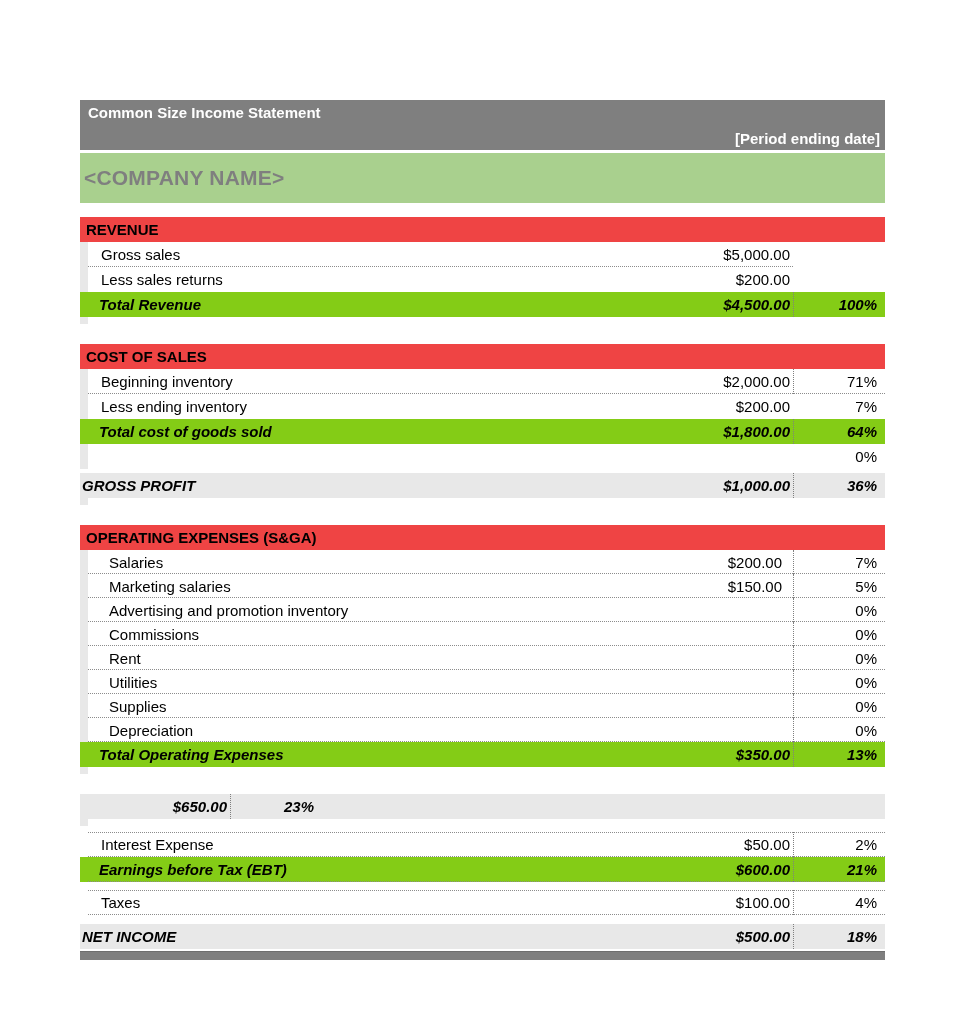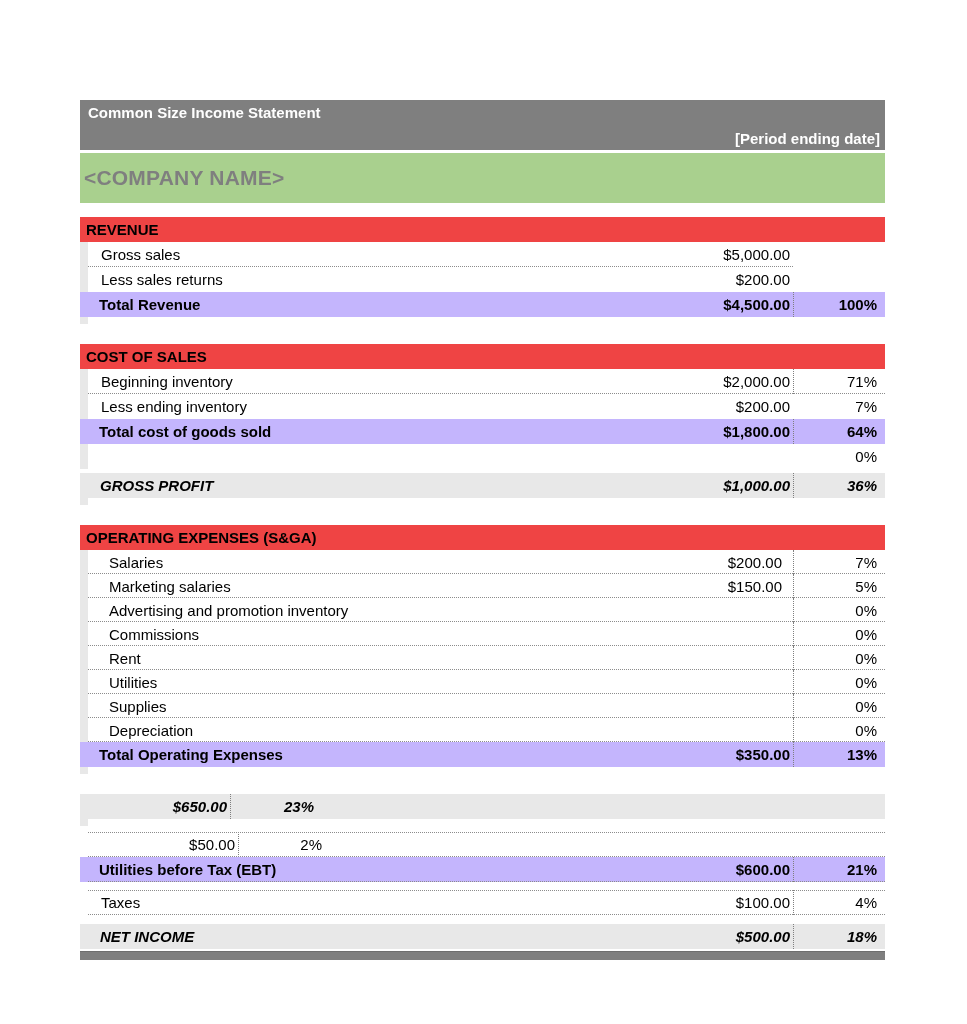--- a/index.html
+++ b/index.html
@@ -22,24 +22,24 @@
     position:relative; }
   .gut { width:8px; align-self:stretch; background:#e8e8e8; }
   .gut.white { background:#ffffff; }
   .lbl { flex:1; padding-left:13px; white-space:nowrap; overflow:hidden; }
   .amt { width:150px; text-align:right; padding-right:3px; }
   .pct { width:92px; align-self:stretch; display:flex; align-items:center;
     justify-content:flex-end; padding-right:8px; }
   .vline .pct { border-left:1px dotted #7f7f7f; }
   .r-header { background:#ef4444; font-weight:bold; height:25px; }
   .r-header .lbl { padding-left:6px; }
-  .r-total { background:#c4b5fd; font-weight:bold; height:25px; }
+  .r-total { background:#84cc16; font-weight:bold; font-style:italic; height:25px; }
   .r-total .lbl { padding-left:19px; }
   .r-grand { background:#e8e8e8; font-weight:bold; font-style:italic; height:25px; }
-  .r-grand .lbl { padding-left:20px; }
+  .r-grand .lbl { padding-left:2px; }
   .r-detail { background:#ffffff; height:25px; }
   .opex .r-detail { height:24px;gap:8px; }
 
   .dot-below::after { content:""; position:absolute; left:8px; right:0; bottom:0;
     border-bottom:1px dotted #8c8c8c; }
   .dot-below-partial::after { content:""; position:absolute; left:8px; right:92px;
     bottom:0; border-bottom:1px dotted #8c8c8c; }
   .dot-above::before { content:""; position:absolute; left:8px; right:0; top:0;
     border-top:1px dotted #8c8c8c; }
 
@@ -202,25 +202,26 @@
     <div class="amt">$650.00</div>
     <div class="pct">23%</div>
   </div>
   <div class="strip">
       <div class="gut"></div>
     </div>
   <div class="gap g6"></div>
 
   <div class="row r-detail vline dot-above dot-below">
     <div class="gut white"></div>
+    <div class="lbl">Interest Expense</div>
     <div class="amt">$50.00</div>
     <div class="pct">2%</div>
   </div>
   <div class="row r-total vline dot-below">
-    <div class="lbl">Utilities before Tax (EBT)</div>
+    <div class="lbl">Earnings before Tax (EBT)</div>
     <div class="amt">$600.00</div>
     <div class="pct">21%</div>
   </div>
   <div class="gap g8"></div>
 
   <div class="row r-detail vline dot-above dot-below">
     <div class="gut white"></div>
     <div class="lbl">Taxes</div>
     <div class="amt">$100.00</div>
     <div class="pct">4%</div>

